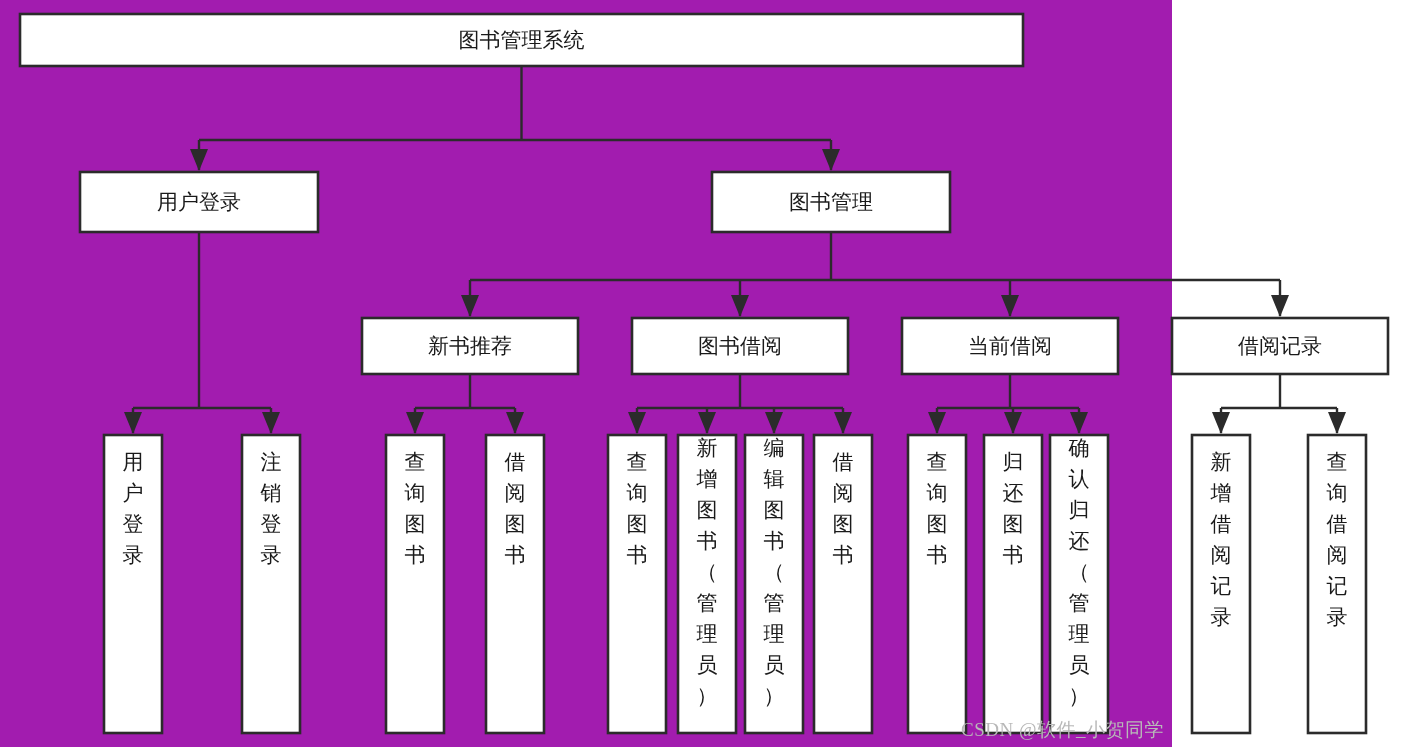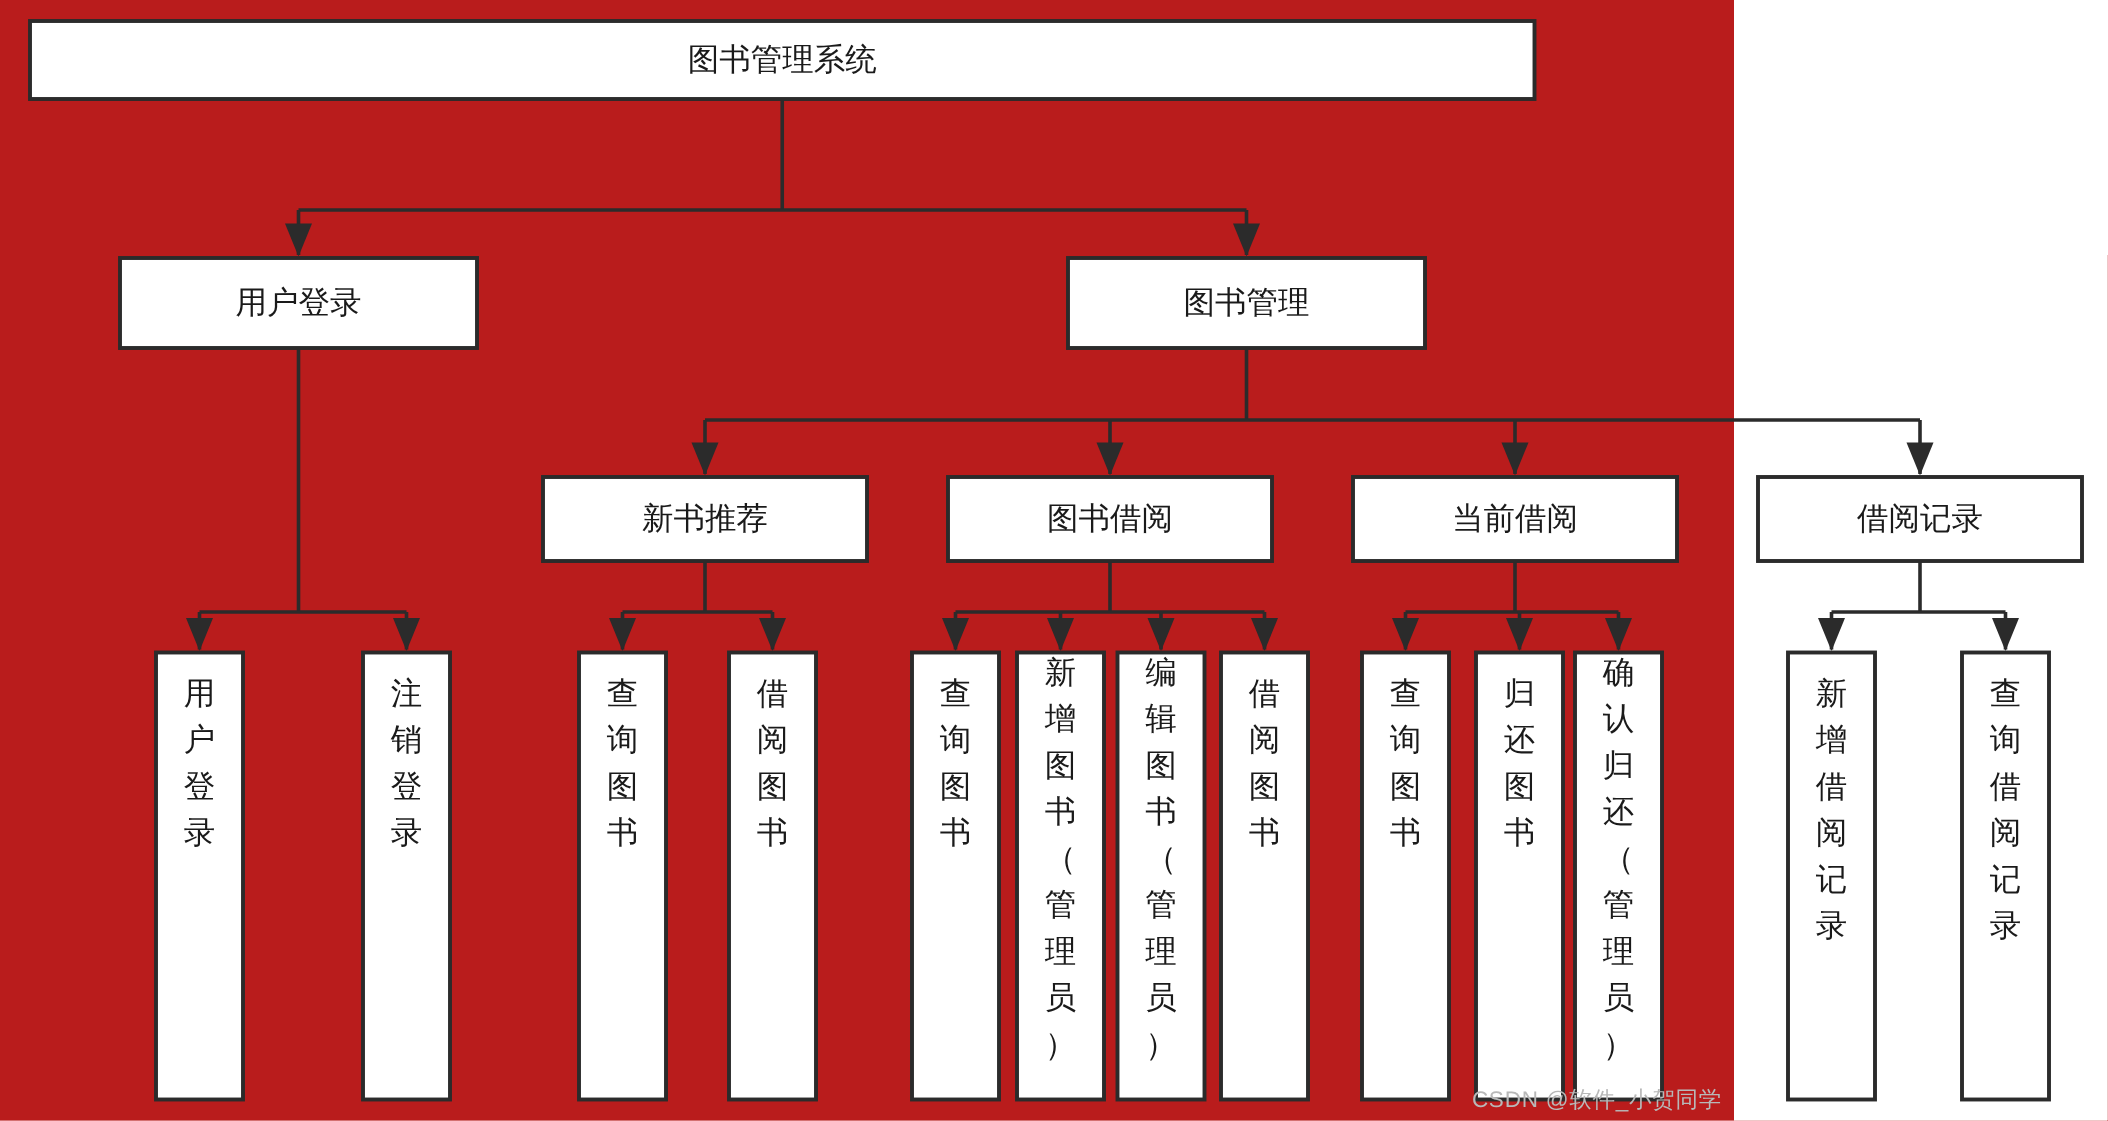--- a/index.html
+++ b/index.html
@@ -11,21 +11,22 @@
   body {
     width: 1405px;
     height: 747px;
     font-family: "DejaVu Sans", "Liberation Sans", sans-serif;
     overflow: hidden;
   }
   #diagram-root {
     position: relative;
     width: 1156px;
     height: 747px;
-    background: #b91c1c;
+    background: #a21caf;
+    padding-left: 16px;
   }
   svg.flow-canvas {
     position: absolute;
     left: 0;
     top: 0;
     width: 1405px;
     height: 747px;
     display: block;
   }
   .node-rect {
@@ -53,22 +54,22 @@
     stroke-linecap: butt;
   }
   .arrow-head {
     fill: #2b2b2b;
     stroke: none;
   }
   .watermark-text {
     position: absolute;
     right: 8px;
     bottom: 4px;
-    font-family: Liberation Sans, sans-serif;
-    font-size: 15px;
+    font-family: Liberation Serif, serif;
+    font-size: 19px;
     color: #b8b8b8;
     letter-spacing: 0.5px;
     white-space: nowrap;
     user-select: none;
   }
 </style>
 </head>
 <body>
 
 <div id="diagram-root">

